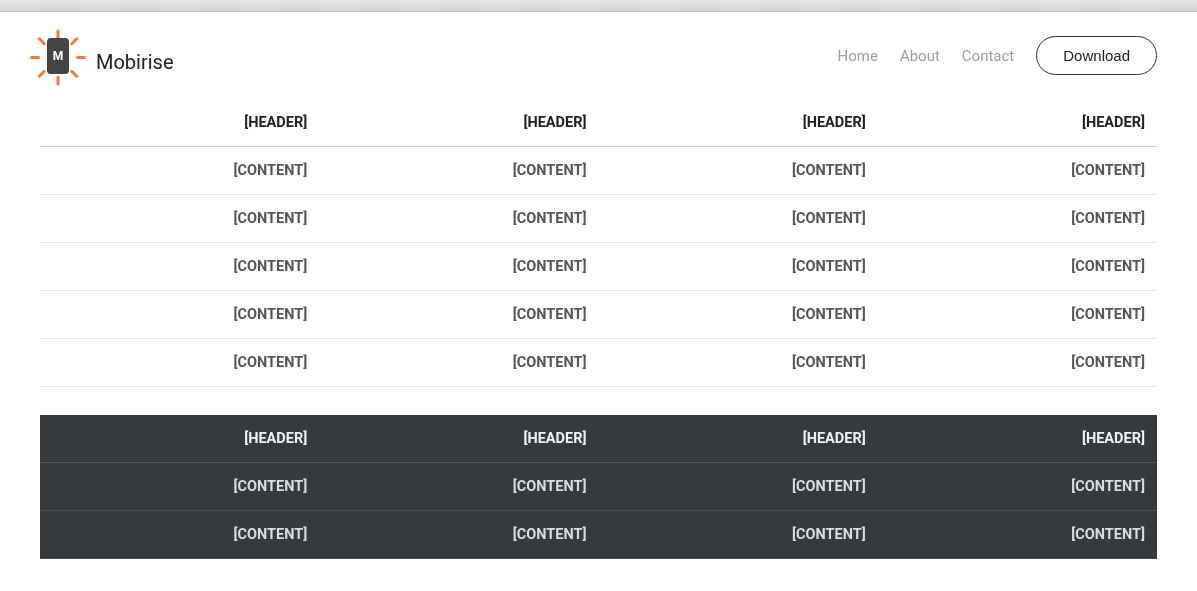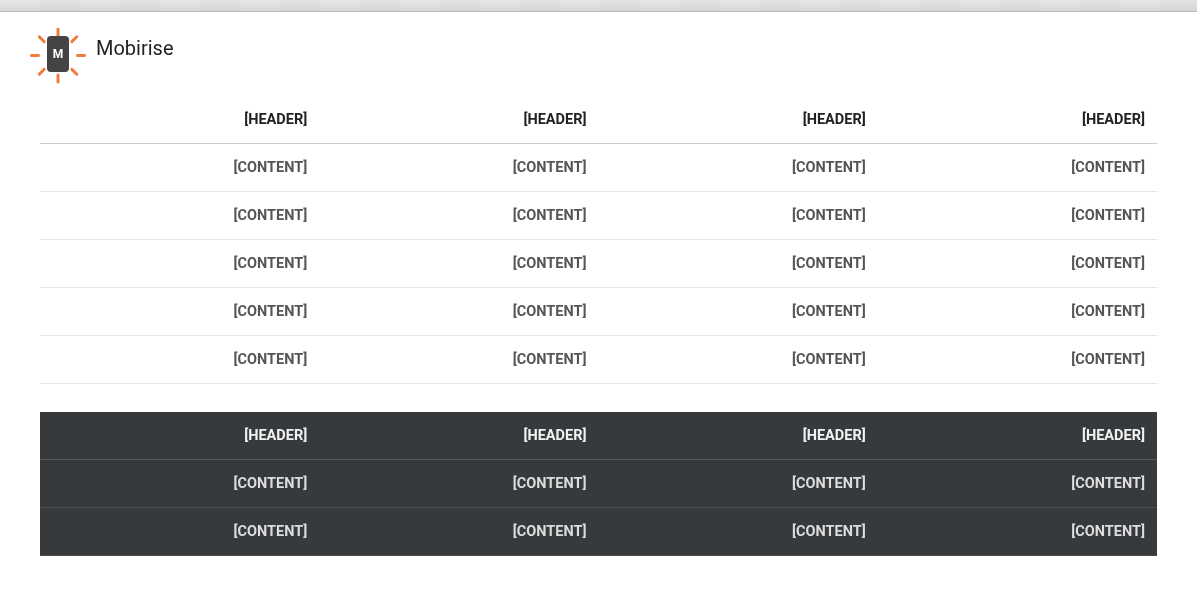--- a/index.html
+++ b/index.html
@@ -33,21 +33,21 @@
 
     
     .navbar {
       display: flex;
       align-items: center;
       justify-content: space-between;
       padding: 24px 40px 24px 40px;
     }
     .brand {
       display: flex;
-      align-items: flex-start;
+      align-items: flex-end;
       gap: 20px;
     }
     .logo {
       width: 36px;
       height: 36px;
       position: relative;
       display: flex;
       align-items: center;
       justify-content: center;
     }
@@ -162,20 +162,26 @@
         <div class="logo-ray" style="transform: rotate(135deg) translateX(18px);"></div>
         <div class="logo-ray" style="transform: rotate(180deg) translateX(18px);"></div>
         <div class="logo-ray" style="transform: rotate(225deg) translateX(18px);"></div>
         <div class="logo-ray" style="transform: rotate(270deg) translateX(18px);"></div>
         <div class="logo-ray" style="transform: rotate(315deg) translateX(18px);"></div>
       </div>
       <div class="logo-phone"></div>
     </div>
     <span class="brand-name">Mobirise</span>
   </div>
+  <div class="nav-links">
+    <span class="nav-link">Home</span>
+    <span class="nav-link">About</span>
+    <span class="nav-link">Contact</span>
+    <button class="download-btn">Download</button>
+  </div>
 </div>
 
 <div class="content">
 
   <table>
     <thead>
       <tr>
         <th>[HEADER]</th>
         <th>[HEADER]</th>
         <th>[HEADER]</th>

